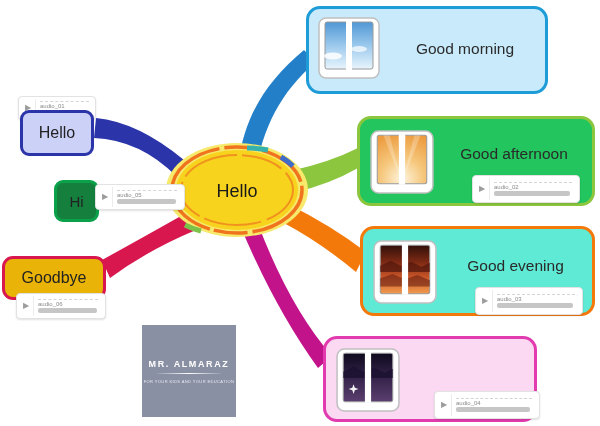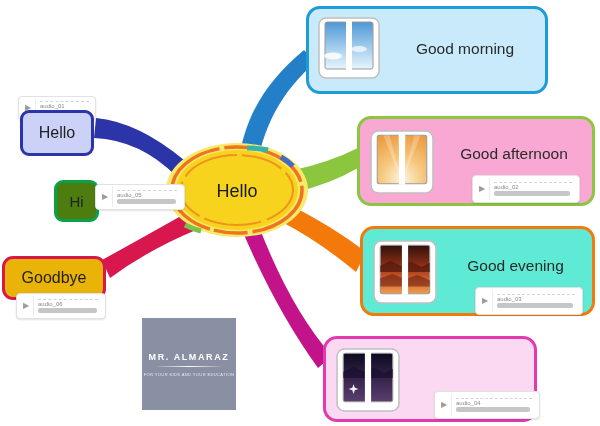--- a/index.html
+++ b/index.html
@@ -17,21 +17,21 @@
   .audio{position:absolute;background:#fff;border:1px solid #e2e2e2;border-radius:4px;
         box-shadow:0 1px 2px rgba(0,0,0,.12);display:flex;align-items:center;
         box-sizing:border-box;padding:2px 4px 2px 2px;gap:4px;}
   .audio .play{flex:0 0 14px;height:100%;display:flex;align-items:center;justify-content:center;
         border-right:1px solid #ececec;color:#9c9c9c;font-size:8px;line-height:1;}
   .audio .meta{flex:1;display:flex;flex-direction:column;justify-content:center;gap:1px;min-width:0;}
   .audio .dash{border-top:1px dashed #d4d4d4;width:96%;}
   .audio .alabel{font-size:6px;line-height:6px;color:#8a8a8a;text-decoration:underline;
         white-space:nowrap;overflow:hidden;}
   .audio .bar{height:5px;width:94%;background:#c6c6c6;border-radius:2px;}
-  .logo{position:absolute;left:142px;top:318px;width:94px;height:92px;box-sizing:border-box;
+  .logo{position:absolute;left:142px;top:325px;width:94px;height:92px;box-sizing:border-box;
         display:flex;flex-direction:column;align-items:center;padding-top:34px;}
   .logo-title{color:#ffffff;font-size:9px;font-weight:bold;letter-spacing:1.6px;white-space:nowrap;}
   .logo-divider{margin-top:4px;width:64px;height:1px;
         background:linear-gradient(90deg,rgba(255,255,255,.1),#fff,rgba(255,255,255,.1));}
   .logo-tagline{margin-top:5px;color:#e9e9f0;font-size:4px;letter-spacing:.4px;white-space:nowrap;}
 </style>
 </head>
 <body>
 
 <div id="stage">
@@ -61,21 +61,21 @@
       <span class="dash"></span>
       <span class="alabel">audio_01</span>
       <span class="bar"></span>
     </span>
   </div>
 
   <div class="node node-small" style="left: 20px; top: 110px; width: 74px; height: 46px; background-color: rgb(204, 210, 247); border-color: rgb(43, 53, 169);">
     <span style="font-size:16px;">Hello</span>
   </div>
 
-  <div class="node node-small" style="left: 54px; top: 180px; width: 45px; height: 42px; background-color: #4d7c0f; border-color: rgb(10, 161, 74);">
+  <div class="node node-small" style="left: 54px; top: 180px; width: 45px; height: 42px; background-color: #15803d; border-color: rgb(10, 161, 74);">
     <span>Hi</span>
   </div>
   <div class="audio" style="left:95px;top:184px;width:90px;height:26px;">
     <span class="play">▶</span>
     <span class="meta">
       <span class="dash"></span>
       <span class="alabel">audio_05</span>
       <span class="bar"></span>
     </span>
   </div>
@@ -105,21 +105,21 @@
         <rect x="2" y="2" width="60" height="60" rx="7" fill="#ffffff" stroke="#c0c0c0" stroke-width="1.5"></rect>
         <rect x="8" y="6" width="48" height="47" rx="2" fill="url(#gm)" stroke="#9a9a9a" stroke-width="1"></rect>
         <ellipse cx="16" cy="40" rx="9" ry="3.5" fill="#ffffff" opacity="0.85"></ellipse>
         <ellipse cx="42" cy="33" rx="8" ry="3" fill="#ffffff" opacity="0.7"></ellipse>
         <rect x="29" y="5" width="6" height="49" fill="#ffffff"></rect>
       </svg>
     </span>
     <span class="label" style="left:82px;right:6px;top:31px;">Good morning</span>
   </div>
 
-  <div class="node" style="left: 357px; top: 116px; width: 238px; height: 90px; background-color: #f9a8d4; border-color: rgb(140, 198, 62);">
+  <div class="node" style="left: 357px; top: 116px; width: 238px; height: 90px; background-color: #22c55e; border-color: rgb(140, 198, 62);">
     <span class="icon" style="left:9px;top:10px;width:66px;height:66px;">
       <svg viewBox="0 0 64 64" width="66" height="66">
         <defs>
             <radialGradient id="ga" cx="0.5" cy="0.9" r="0.95">
           <stop offset="0" stop-color="#fdf4dd"></stop>
               <stop offset="0.45" stop-color="#f6c87e"></stop>
               <stop offset="1" stop-color="#ec9b3e"></stop>
         </radialGradient>
           </defs>
         <rect x="2" y="2" width="60" height="60" rx="7" fill="#ffffff" stroke="#c0c0c0" stroke-width="1.5"></rect>

